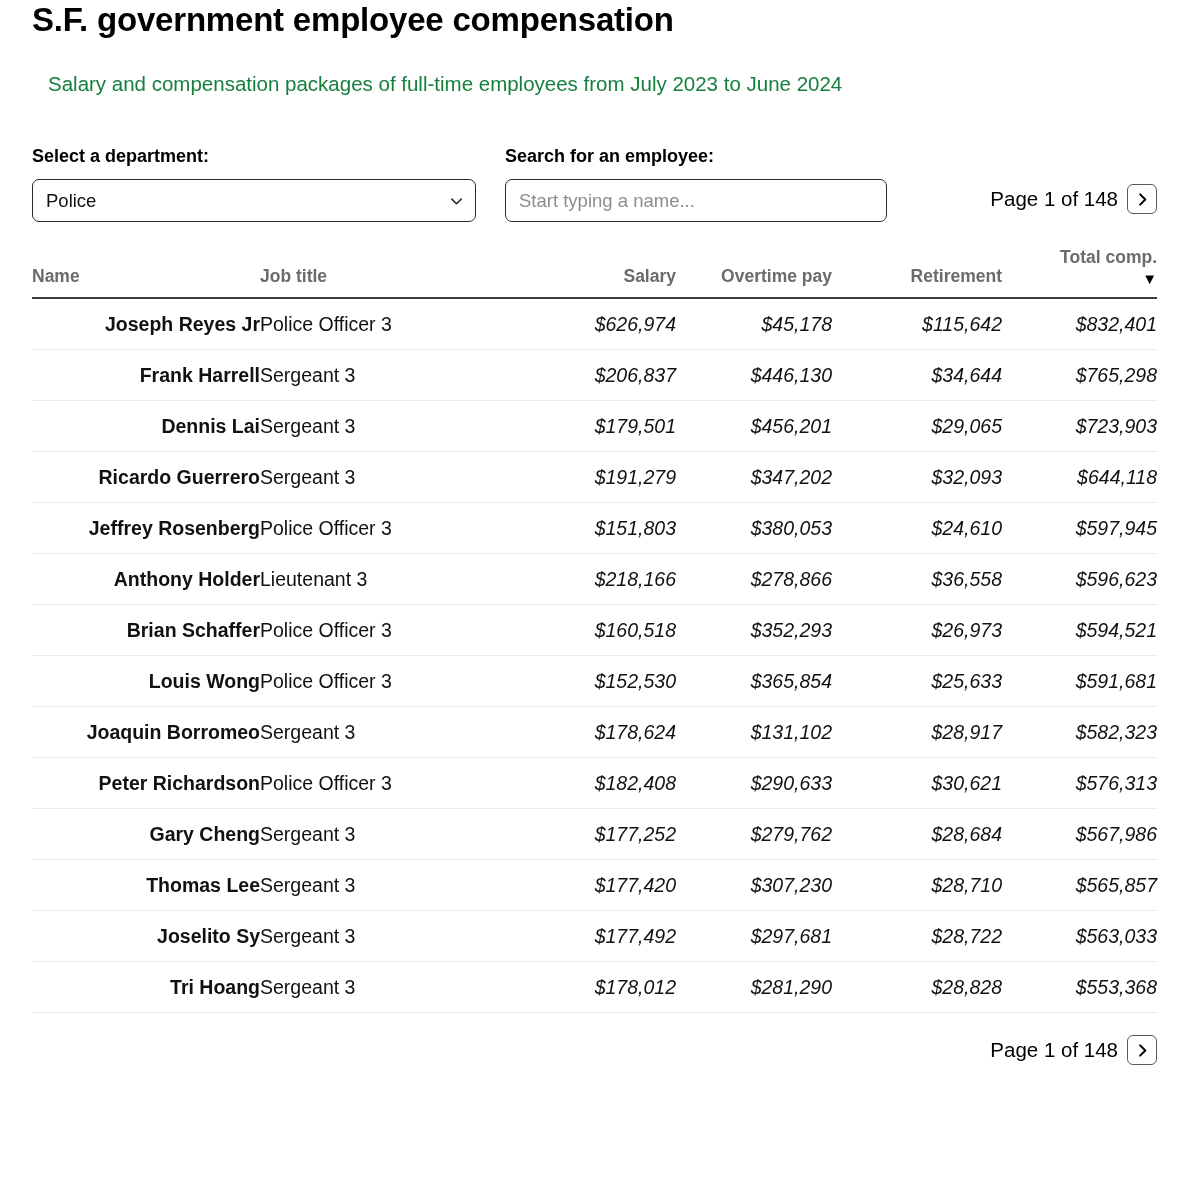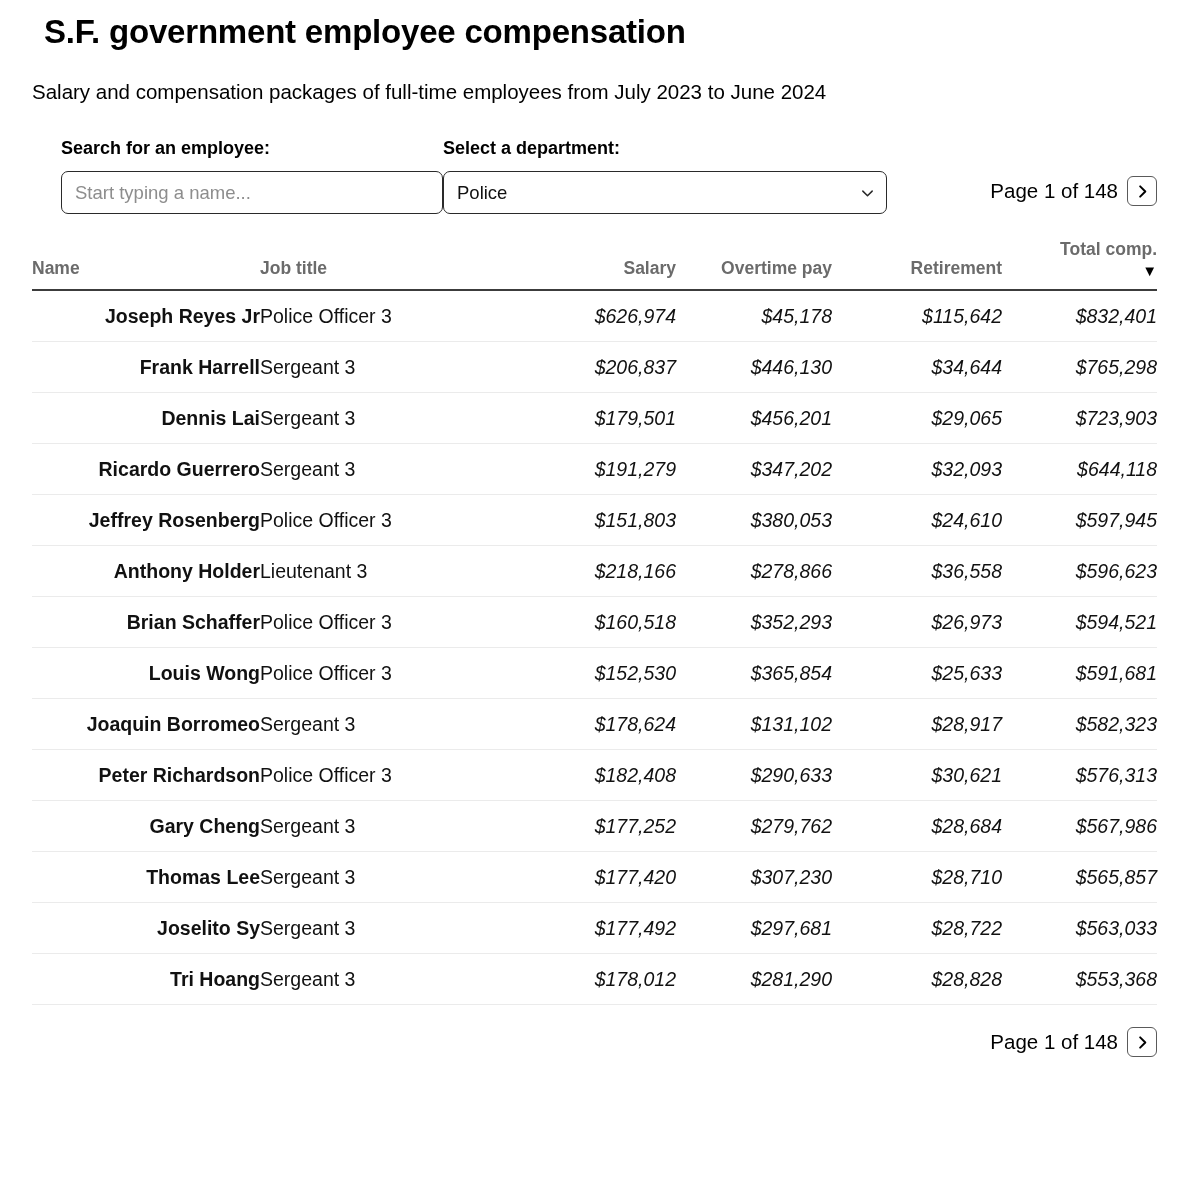--- a/index.html
+++ b/index.html
@@ -19,34 +19,34 @@
   .page {
     box-sizing: border-box;
     width: 1189px;
     height: 1200px;
     padding: 0 32px;
     position: relative;
   }
 
   
   .page-title {
-    margin: 12px;
+    margin: 0;
     font-size: 33px;
     line-height: 40px;
     font-weight: 700;
     letter-spacing: -0.2px;
     color: #000000;
   }
   .page-subtitle {
-    margin: 0;
+    margin: 16px;
     padding-top: 14px;
     font-size: 20.5px;
     line-height: 27px;
     font-weight: 400;
-    color: #000000;
+    color: #15803d;
   }
 
   
   .controls {
     display: flex;
     align-items: flex-end;
     padding-top: 32px;
   }
   .control-group {
     display: flex;
@@ -197,35 +197,35 @@
 </head>
 <body>
 
 <div class="page">
 
   <h1 class="page-title">S.F. government employee compensation</h1>
   <p class="page-subtitle">Salary and compensation packages of full-time employees from July 2023 to June 2024</p>
 
   <div class="controls">
 
-    <div class="control-group search-group">
-      <span class="control-label">Search for an employee:</span>
-      <input class="search-box" type="text" placeholder="Start typing a name..." style="">
-    </div>
-
     <div class="control-group dept-group">
       <span class="control-label">Select a department:</span>
       <div class="select-wrap">
         <div class="select-box">Police</div>
         <svg class="chevron" viewBox="0 0 16 16" fill="none" aria-hidden="true">
           <path d="M3 6 L8 11 L13 6" stroke="#2a2a2a" stroke-width="1.6" stroke-linecap="round" stroke-linejoin="round"></path>
         </svg>
       </div>
     </div>
 
+    <div class="control-group search-group">
+      <span class="control-label">Search for an employee:</span>
+      <input class="search-box" type="text" placeholder="Start typing a name..." style="">
+    </div>
+
     <div class="pager">
       <span class="pager-label">Page 1 of 148</span>
       <button class="pager-btn">
         <svg width="15" height="15" viewBox="0 0 16 16" fill="none" aria-hidden="true">
           <path d="M5.5 2.5 L11 8 L5.5 13.5" stroke="#000000" stroke-width="2.1" stroke-linecap="round" stroke-linejoin="round"></path>
         </svg>
       </button>
     </div>
 
   </div>

